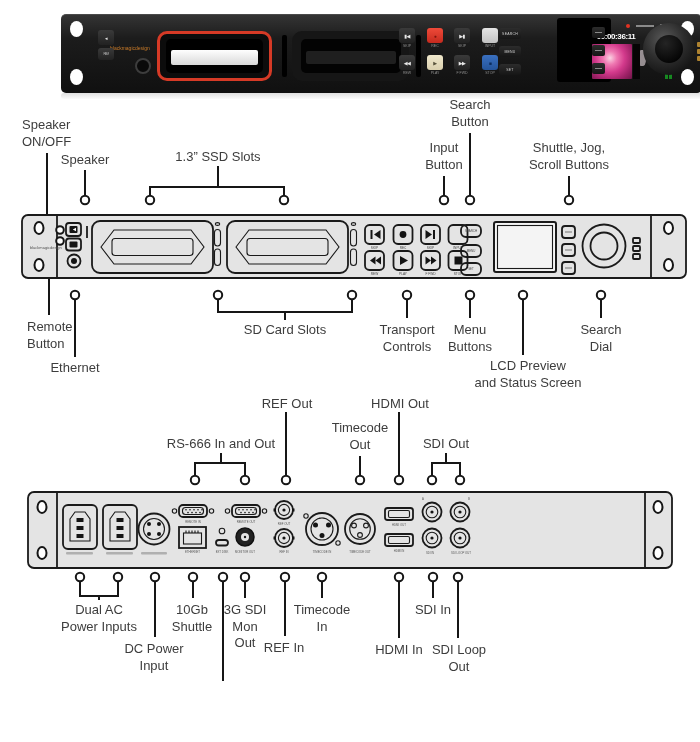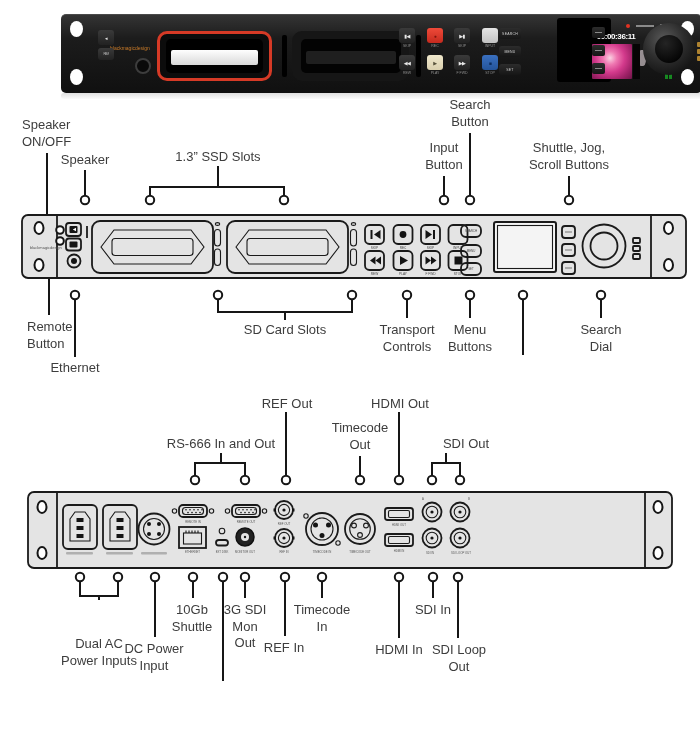--- a/index.html
+++ b/index.html
@@ -454,31 +454,33 @@
 Scroll Buttons</div>
 
   <div class="lbl left" style="left:27px;top:319px;">Remote
 Button</div>
   <div class="lbl" style="left:75px;top:360px;">Ethernet</div>
   <div class="lbl" style="left:285px;top:322px;">SD Card Slots</div>
   <div class="lbl" style="left:407px;top:322px;">Transport
 Controls</div>
   <div class="lbl" style="left:470px;top:322px;">Menu
 Buttons</div>
+  <div class="lbl" style="left:528px;top:358px;">LCD Preview
+and Status Screen</div>
   <div class="lbl" style="left:601px;top:322px;">Search
 Dial</div>
 
   <div class="lbl" style="left:287px;top:396px;">REF Out</div>
   <div class="lbl" style="left:400px;top:396px;">HDMI Out</div>
   <div class="lbl" style="left:360px;top:420px;">Timecode
 Out</div>
   <div class="lbl" style="left:221px;top:436px;">RS-666 In and Out</div>
-  <div class="lbl" style="left:446px;top:436px;margin-left:20px;">SDI Out</div>
-
-  <div class="lbl" style="left:99px;top:636px;">Dual AC
+  <div class="lbl" style="left:446px;top:436px;">SDI Out</div>
+
+  <div class="lbl" style="left:99px;top:602px;">Dual AC
 Power Inputs</div>
   <div class="lbl" style="left:154px;top:641px;">DC Power
 Input</div>
   <div class="lbl" style="left:192px;top:602px;">10Gb
 Shuttle</div>
   <div class="lbl" style="left:245px;top:602px;">3G SDI
 Mon
 Out</div>
   <div class="lbl" style="left:284px;top:640px;">REF In</div>
   <div class="lbl" style="left:322px;top:602px;">Timecode

